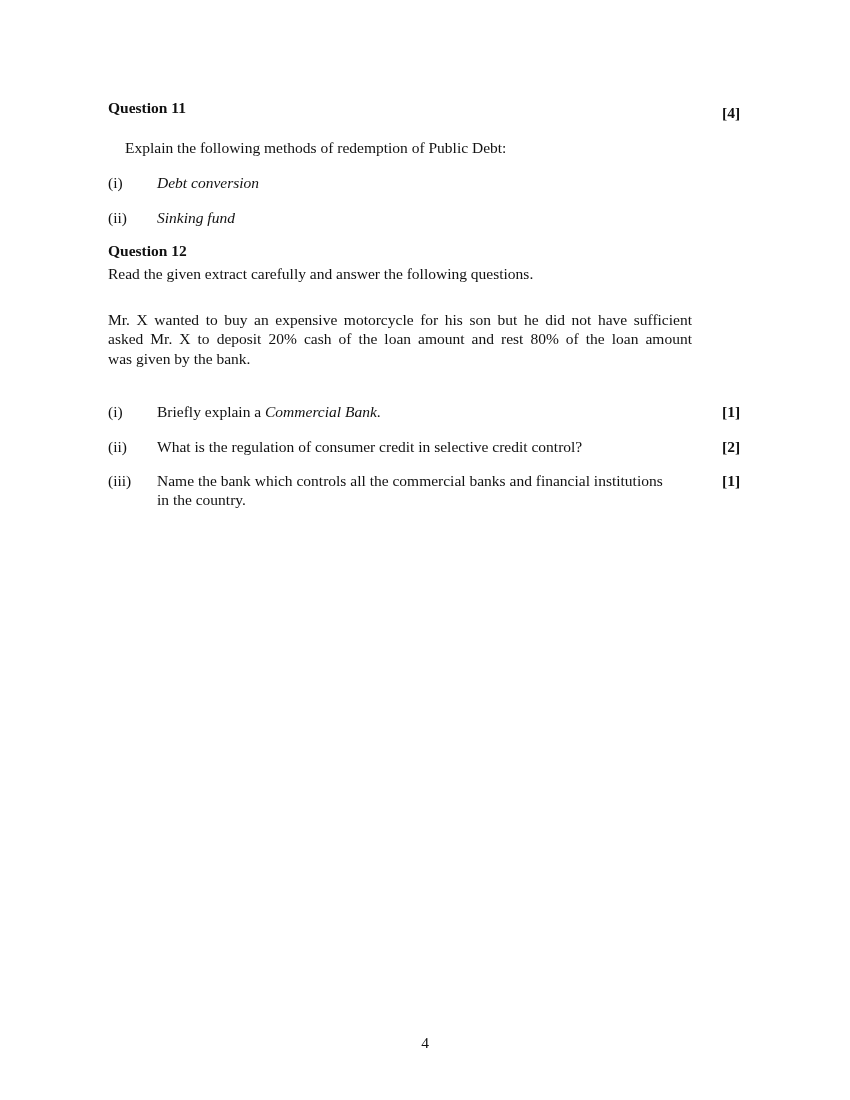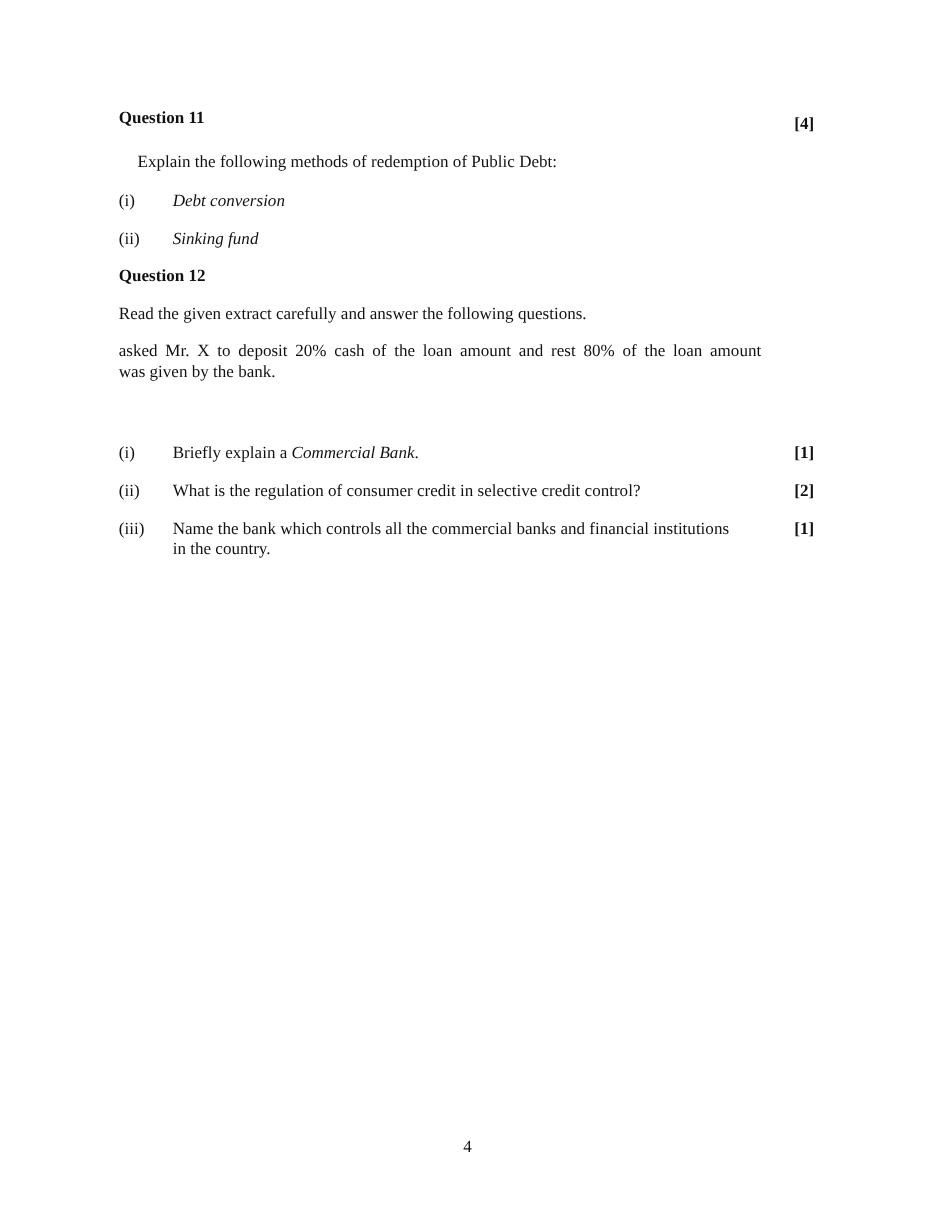--- a/index.html
+++ b/index.html
@@ -29,23 +29,24 @@
   <div class="abs line" style="left:108px; top:138px;margin-left:17px;">Explain the following methods of redemption of Public Debt:</div>
 
   <div class="num line" style="top:173px;">(i)</div>
   <div class="itxt line ital" style="top:173px;">Debt conversion</div>
 
   <div class="num line" style="top:208px;">(ii)</div>
   <div class="itxt line ital" style="top:208px;">Sinking fund</div>
 
   <div class="abs bold line" style="left:108px; top:241px;">Question 12</div>
 
-  <div class="abs line" style="left:108px; top:276px;">Read the given extract carefully and answer the following questions.</div>
+  <div class="abs line" style="left:108px; top:264px;">Read the given extract carefully and answer the following questions.</div>
 
   <div class="para" style="top:310px; width:584px;">
+    <span class="l">Mr. X wanted to buy an expensive motorcycle for his son but he did not have sufficient</span>
     <span class="l">asked Mr. X to deposit 20% cash of the loan amount and rest 80% of the loan amount</span>
     <span class="l last">was given by the bank.</span>
   </div>
 
   <div class="num line" style="top:402px;">(i)</div>
   <div class="itxt line" style="top:402px;"><span>Briefly explain a </span><span class="ital">Commercial Bank</span><span>.</span></div>
   <div class="marks line" style="top:402px;">[1]</div>
 
   <div class="num line" style="top:437px;">(ii)</div>
   <div class="itxt line" style="top:437px;">What is the regulation of consumer credit in selective credit control?</div>

